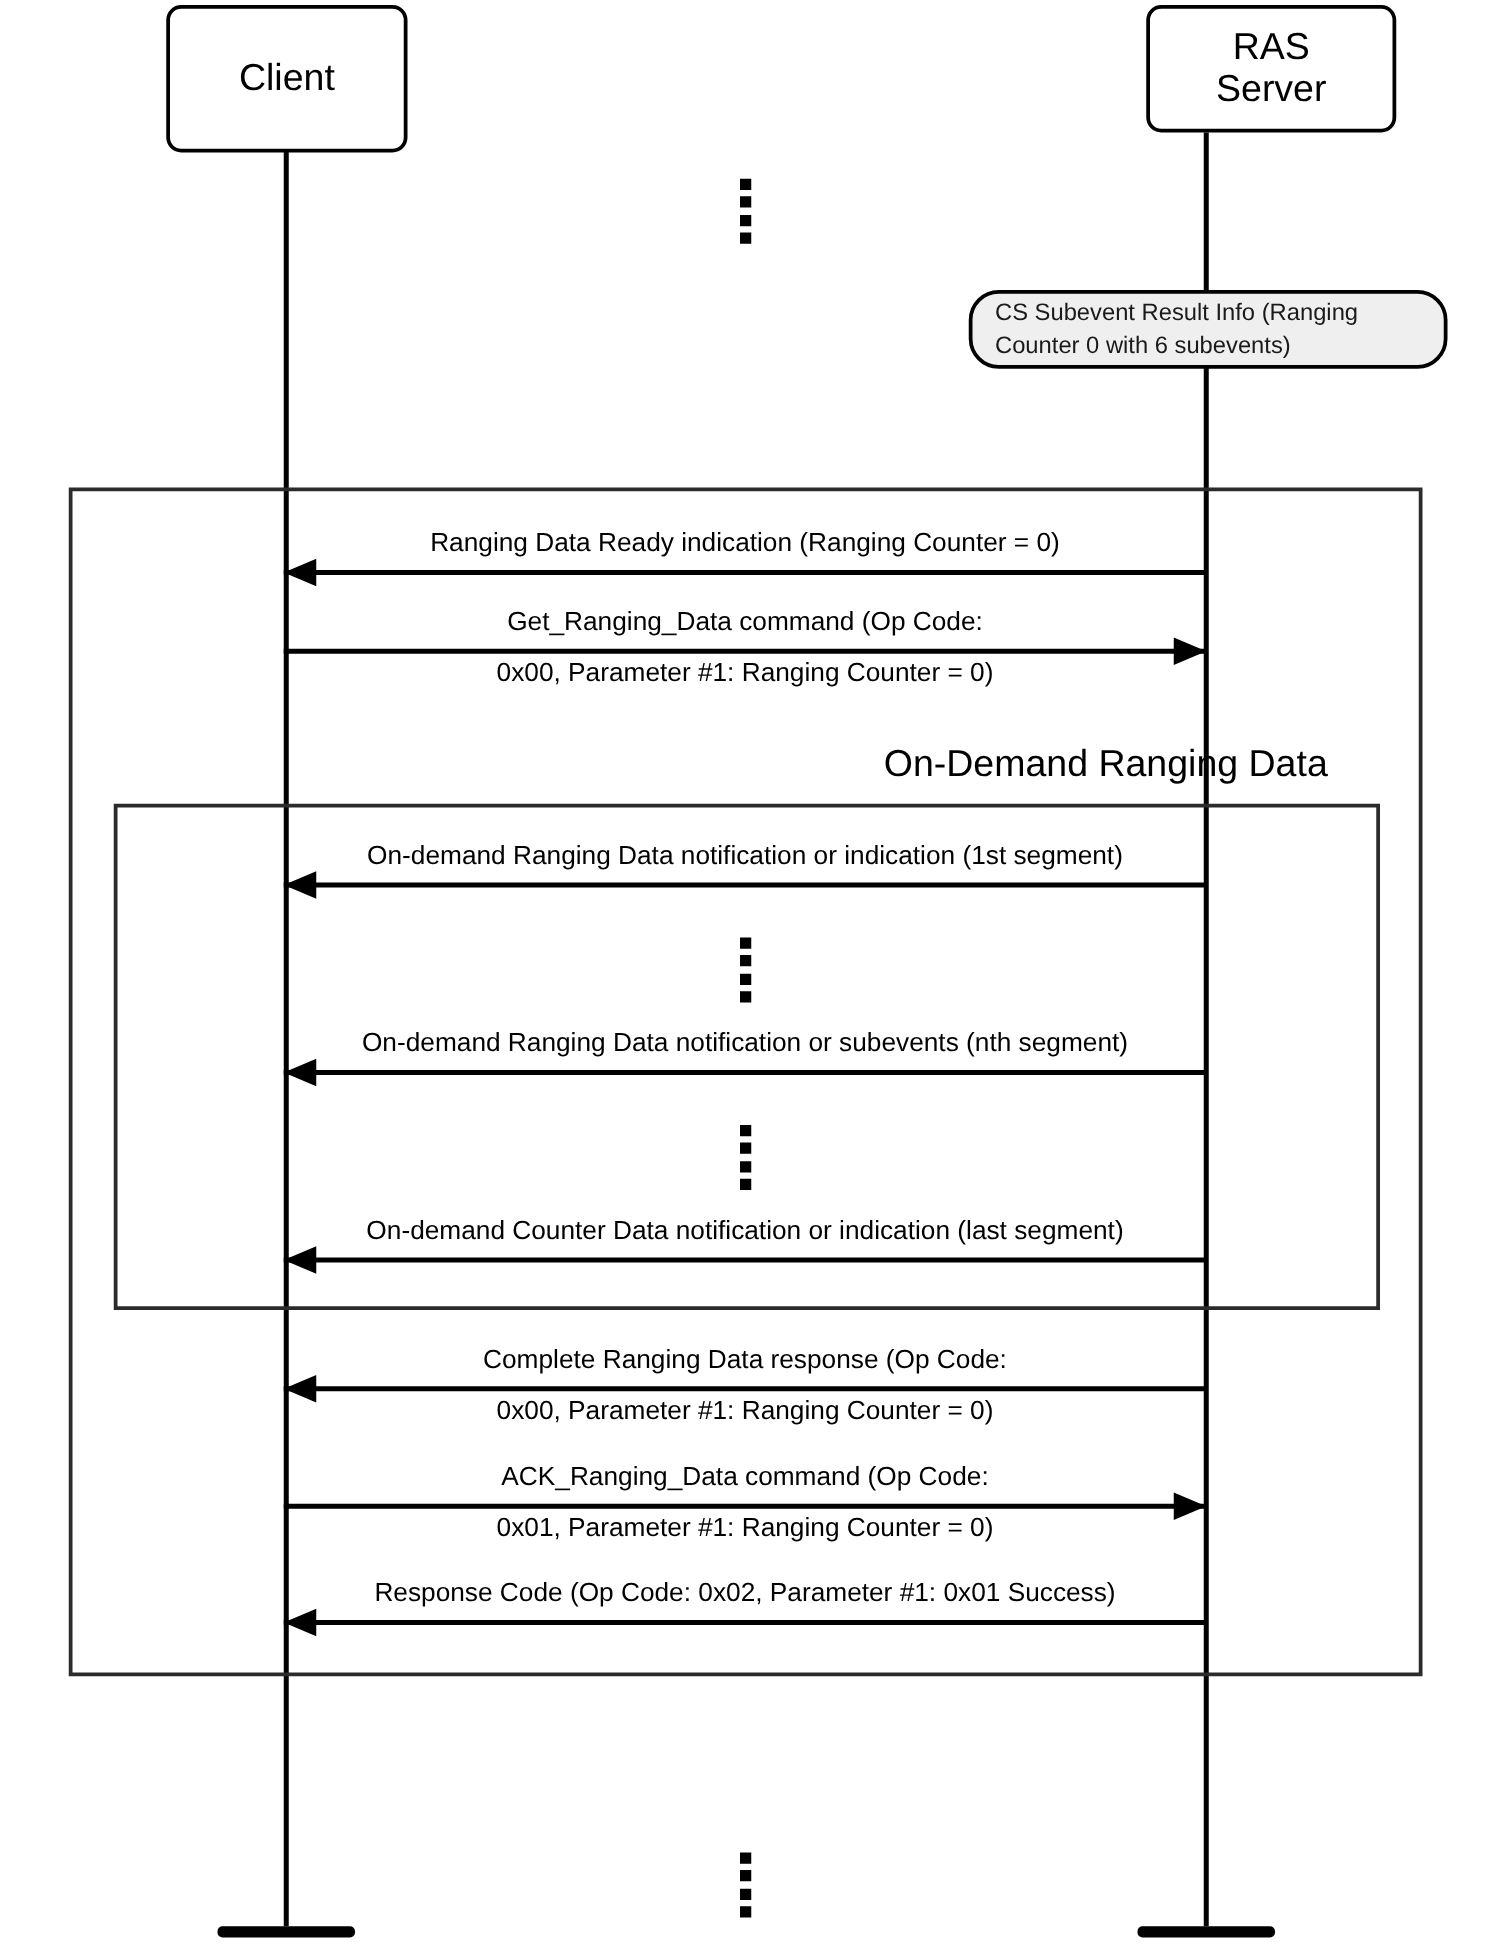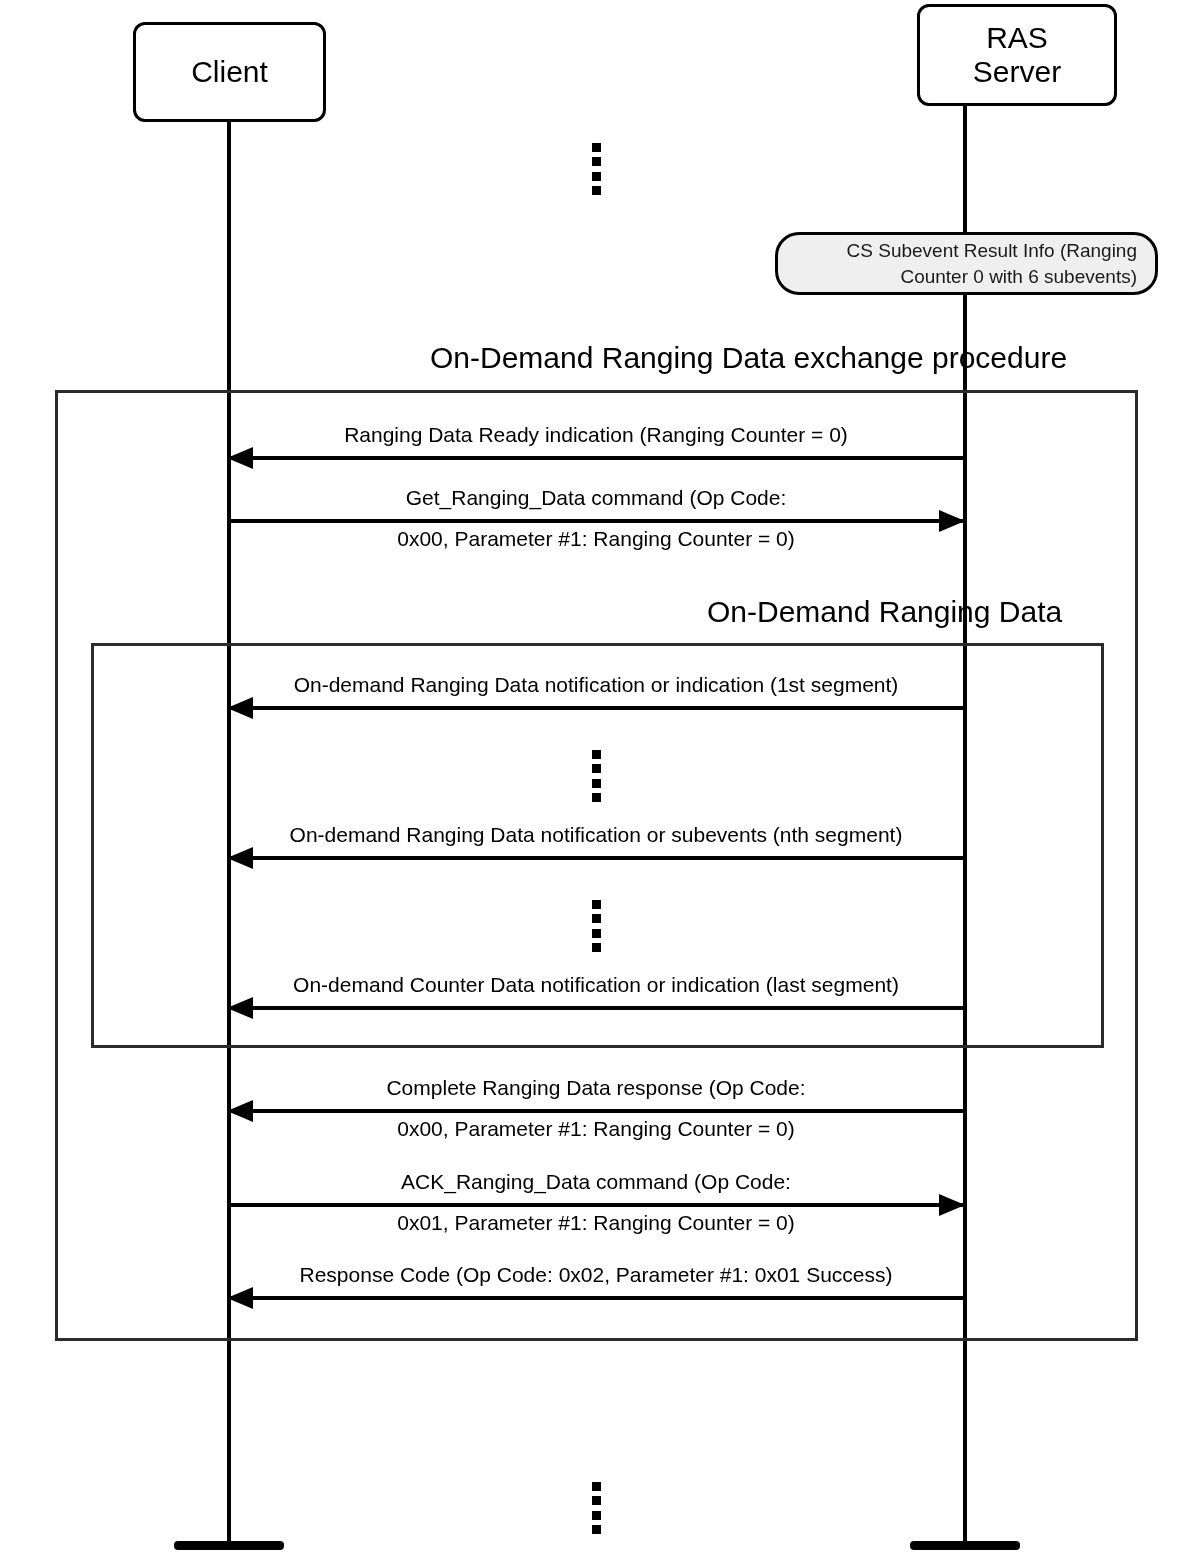--- a/index.html
+++ b/index.html
@@ -25,21 +25,21 @@
     background: #fff;
     display: flex;
     align-items: center;
     justify-content: center;
     text-align: center;
     line-height: 1.15;
     font-size: 30px;
     color: #000;
     z-index: 6;
   }
-  #actor-client { left: 133px; top: 22px; width: 193px; height: 100px; align-items: center; }
+  #actor-client { left: 133px; top: 4px; width: 193px; height: 118px; align-items: center; }
   #actor-server { left: 917px; top: 4px; width: 200px; height: 102px; }
 
   
   .lifeline {
     position: absolute;
     width: 4px;
     background: #000;
     z-index: 1;
   }
   #lifeline-client { left: 227px; top: 106px; height: 1435px; }
@@ -80,21 +80,21 @@
   
   .note {
     position: absolute;
     box-sizing: border-box;
     border: 3px solid #000;
     border-radius: 24px;
     background: #efefef;
     display: flex;
     align-items: center;
     justify-content: center;
-    text-align: right;
+    text-align: left;
     font-size: 19px;
     line-height: 1.35;
     color: #1a1a1a;
     z-index: 5;
     padding: 0 18px;
   }
   #note-top { left: 775px; top: 232px; width: 383px; height: 63px; }
   #note-bottom { left: 775px; top: 1373px; width: 383px; height: 70px; }
 
   
@@ -163,21 +163,20 @@
 <body>
 
 <div id="diagram">
 
   <div class="lifeline" id="lifeline-client"></div>
   <div class="lifeline" id="lifeline-server"></div>
 
   <div class="frame" id="frame-outer"></div>
   <div class="frame" id="frame-inner"></div>
 
-  <div class="frame-title" id="title-outer">On-Demand Ranging Data exchange procedure</div>
   <div class="frame-title" id="title-inner">On-Demand Ranging Data</div>
 
   <div class="actor-box" id="actor-client">
     <span>Client</span>
   </div>
   <div class="actor-box" id="actor-server">
     <span class="multiline" style="white-space:pre-line;">RAS
 Server</span>
   </div>
 

